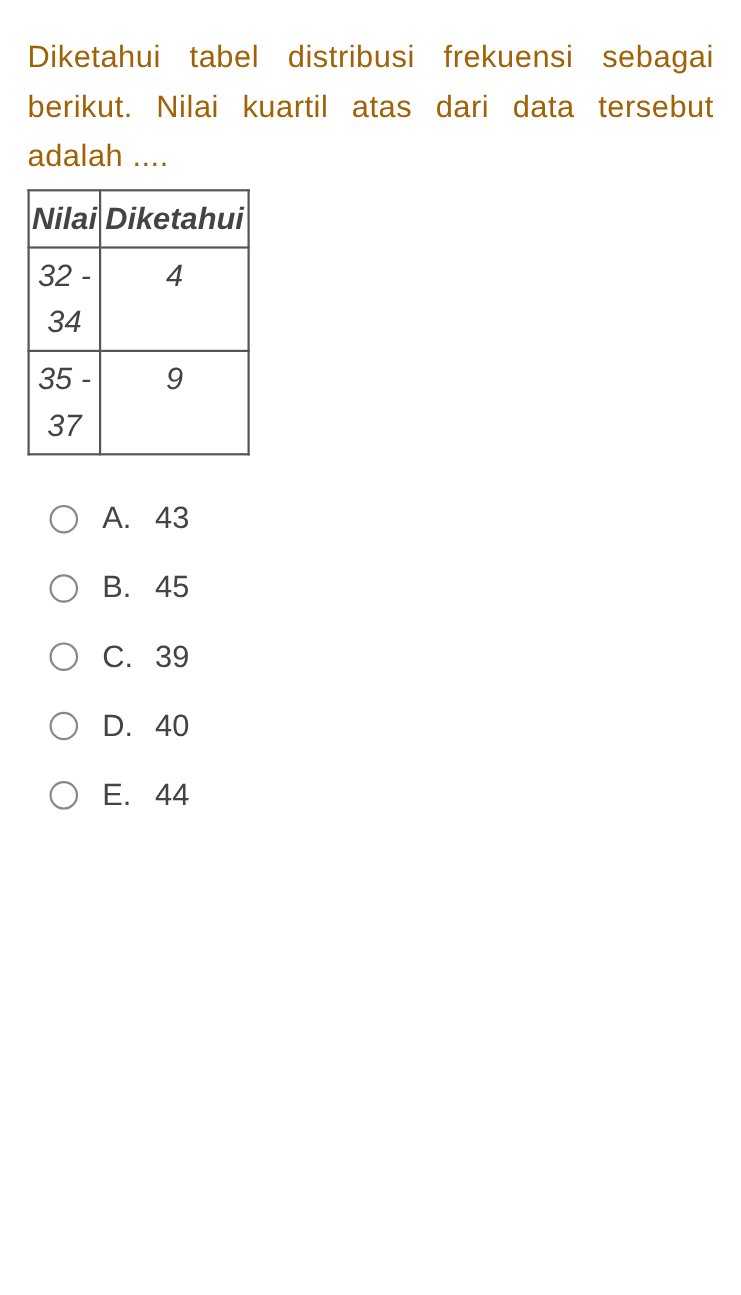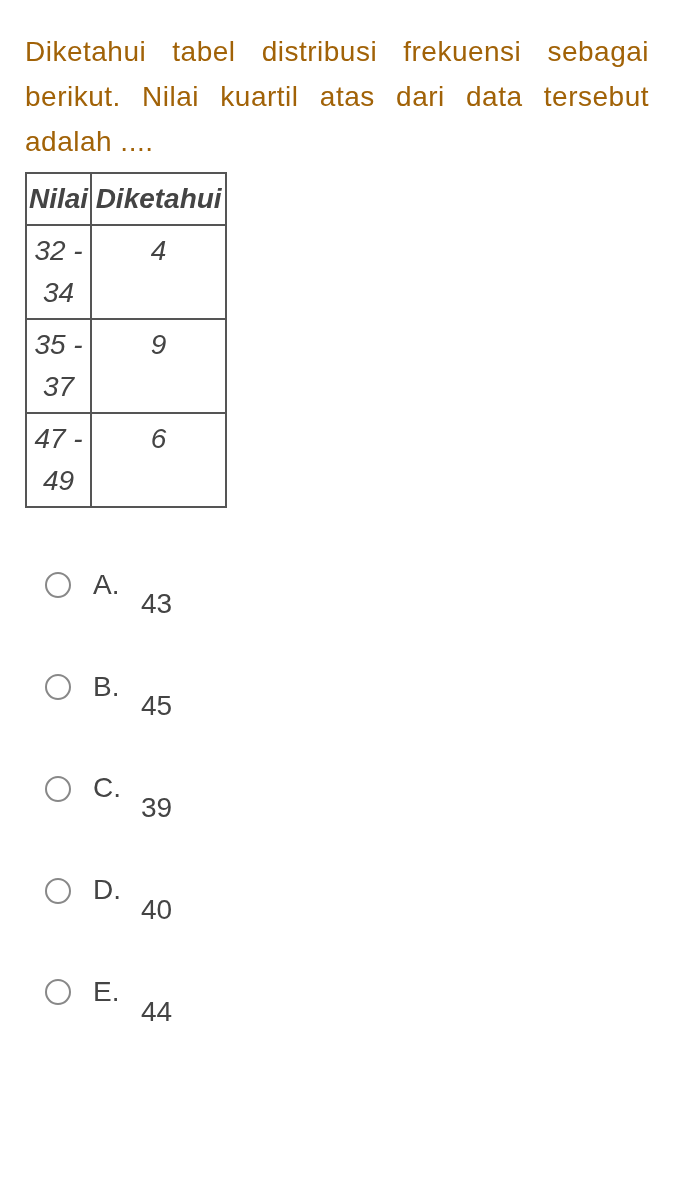--- a/index.html
+++ b/index.html
@@ -64,21 +64,20 @@
       margin-right: 22px;
       flex-shrink: 0;
     }
     .option-letter {
       margin-right: 18px;
       color: #444;
       min-width: 30px;
     }
     .option-value {
       color: #444;
-      margin-top: 39px;
     }
   </style>
 </head>
 <body>
 
 <div class="question-text">Diketahui tabel distribusi frekuensi sebagai berikut. Nilai kuartil atas dari data tersebut adalah ....</div>
 
 <table class="data-table">
   <thead>
     <tr>
@@ -87,24 +86,20 @@
     </tr>
   </thead>
   <tbody>
     <tr>
       <td class="nilai-cell">32 - 34</td>
       <td class="freq-cell">4</td>
     </tr>
     <tr>
       <td class="nilai-cell">35 - 37</td>
       <td class="freq-cell">9</td>
-    </tr>
-    <tr>
-      <td class="nilai-cell">47 - 49</td>
-      <td class="freq-cell">6</td>
     </tr>
   </tbody>
 </table>
 
 <div class="options">
   <div class="option-row">
     <span class="radio-circle"></span>
     <span class="option-letter">A.</span>
     <span class="option-value">43</span>
   </div>

